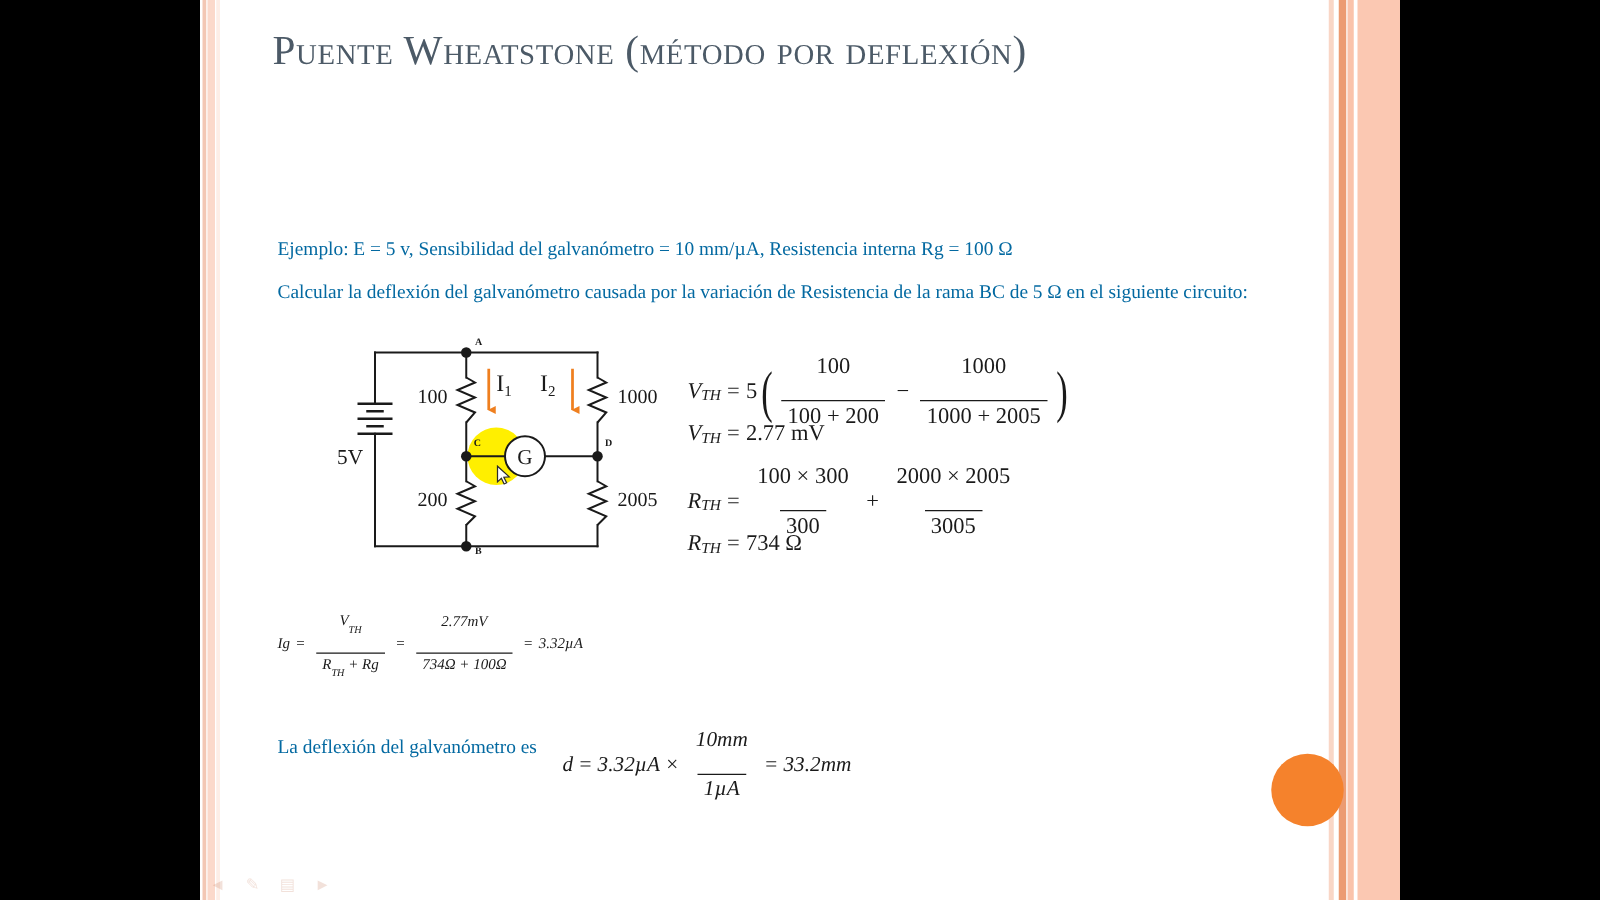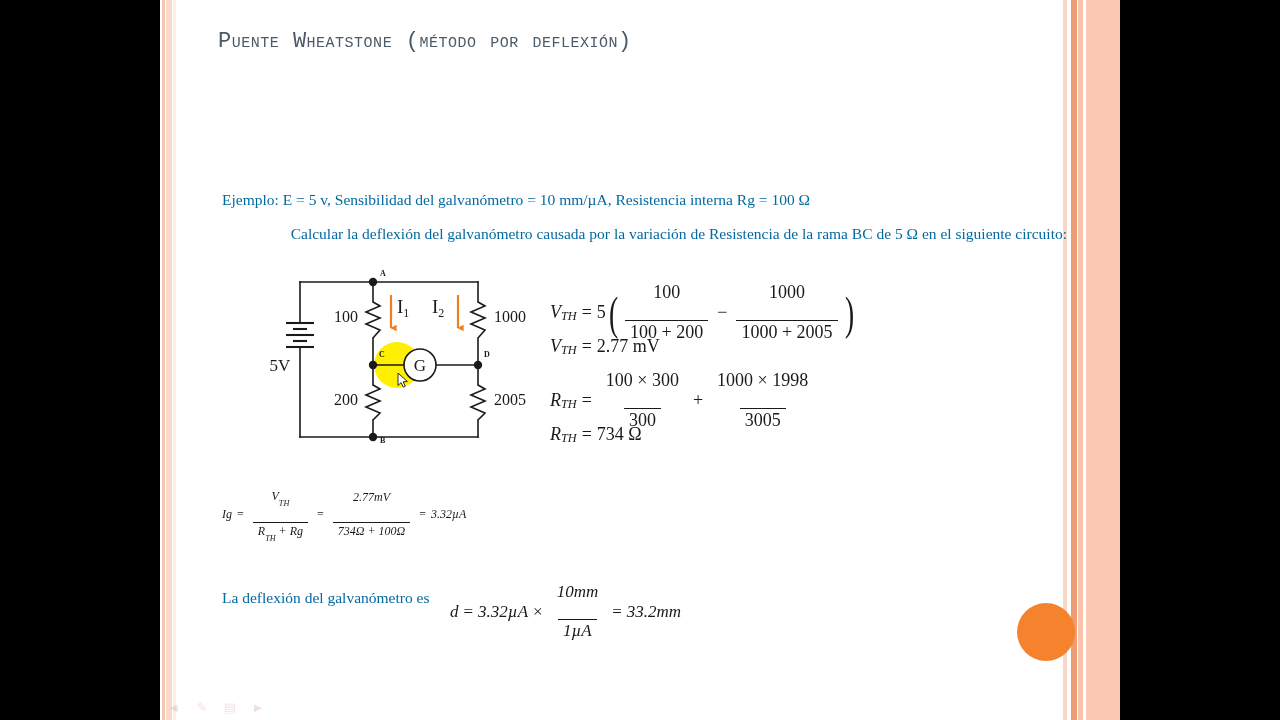--- a/index.html
+++ b/index.html
@@ -47,38 +47,38 @@
   .stripe-r3 { left: 918px; width: 5px;  background: #fac3ab; }
   .stripe-r4 { left: 926px; width: 34px; background: #fbc8b2; }
 
   
   #title {
     position: absolute;
     left: 58px;
     top: 18px;
     width: 700px;
     color: #4c5a67;
-    font-family: Liberation Mono, monospace;
-    font-size: 22px;
+    font-family: Liberation Serif, serif;
+    font-size: 33px;
     line-height: 47px;
     font-variant: small-caps;
     letter-spacing: 0.5px;
     font-weight: 400;
   }
 
   
   .para {
     position: absolute;
     color: #0369a1;
     font-family: "Liberation Serif", serif;
     font-size: 15.5px;
     line-height: 23px;
   }
   #p-ejemplo { left: 62px; top: 188px; width: 850px; }
-  #p-calcular { left: 62px; top: 222px; width: 845px; text-align: right; }
+  #p-calcular { left: 62px; top: 222px; width: 845px; }
   #p-deflexion { left: 62px; top: 586px; width: 500px; }
 
   
   #circuit {
     position: absolute;
     left: 90px;
     top: 265px;
     width: 290px;
     height: 190px;
   }
@@ -301,21 +301,21 @@
       <div class="mrow">
         <span class="var">R</span>
           <span class="sub">TH</span>
         <span class="op">=</span>
         <span class="frac">
           <span class="num">100 × 300</span>
           <span class="den">300</span>
         </span>
         <span class="op">+</span>
         <span class="frac">
-          <span class="num">1000 × 1998</span>
+          <span class="num">2000 × 2005</span>
           <span class="den">3005</span>
         </span>
       </div>
     </div>
 
     <div class="math" id="eq-rth-res">
       <div class="mrow">
         <span class="var">R</span>
           <span class="sub">TH</span>
         <span class="op">=</span>

